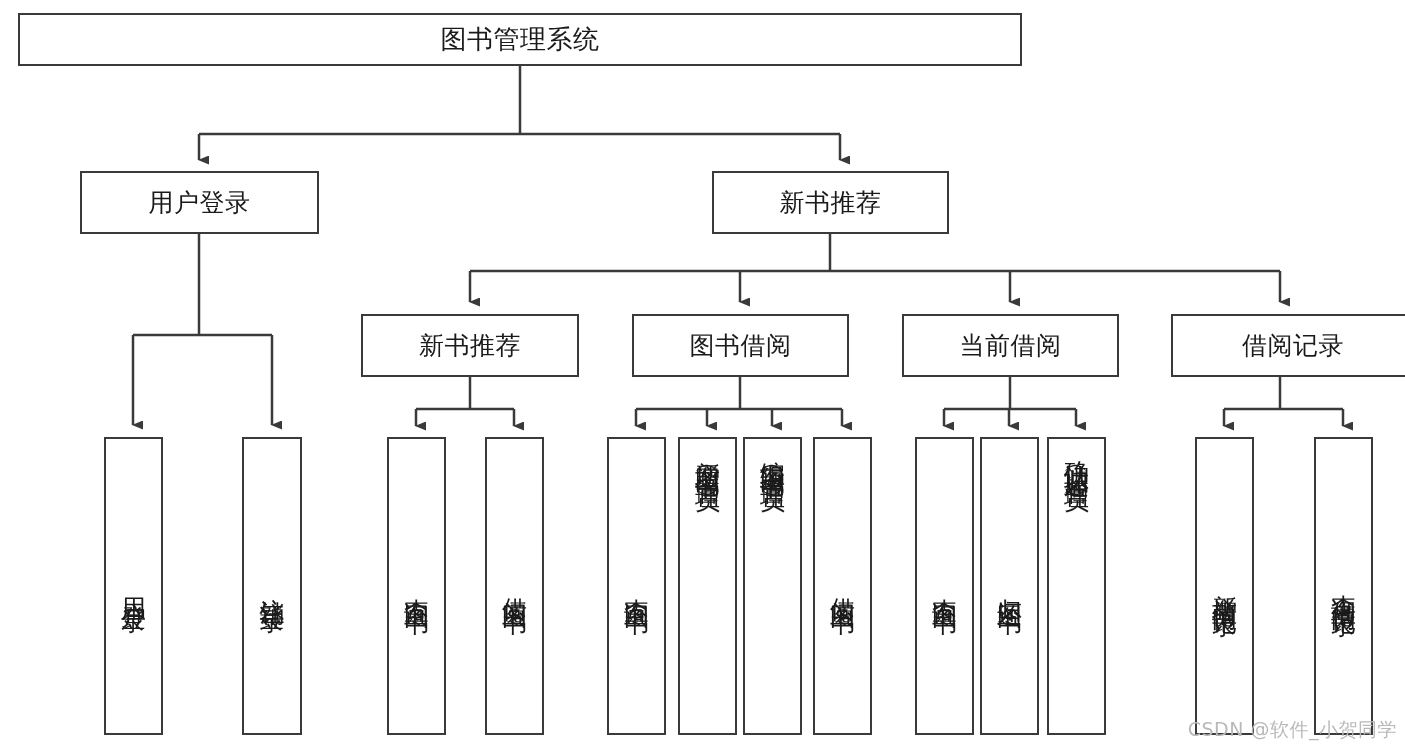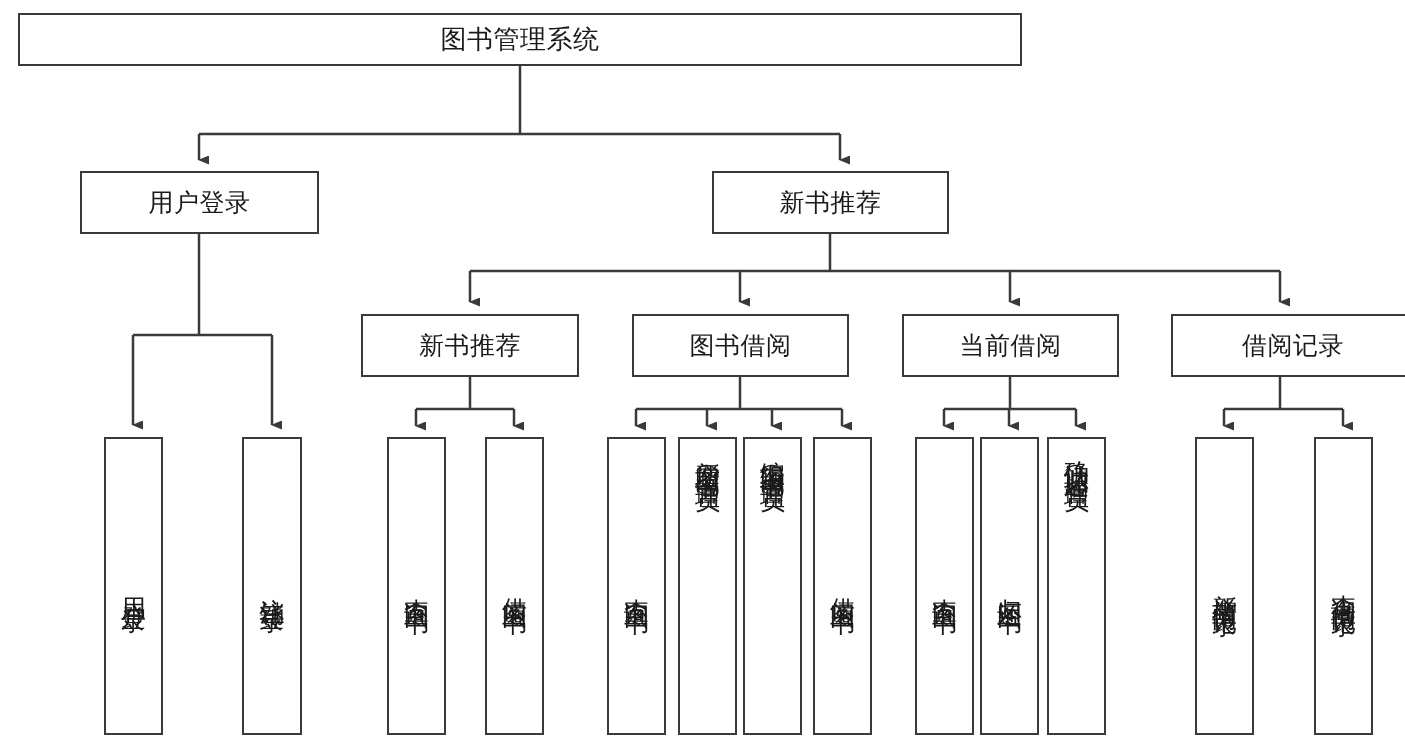--- a/index.html
+++ b/index.html
@@ -191,14 +191,15 @@
     <span class="vtext">确认归还（管理员）</span>
   </div>
 
   <div class="node vert" style="left:1195px; top:437px; width:59px; height:298px;">
     <span class="vtext">新增借阅记录</span>
   </div>
   <div class="node vert" style="left:1314px; top:437px; width:59px; height:298px;">
     <span class="vtext">查询借阅记录</span>
   </div>
 
+  <div class="watermark">CSDN @软件_小贺同学</div>
 
 </div>
 
 </body></html>

